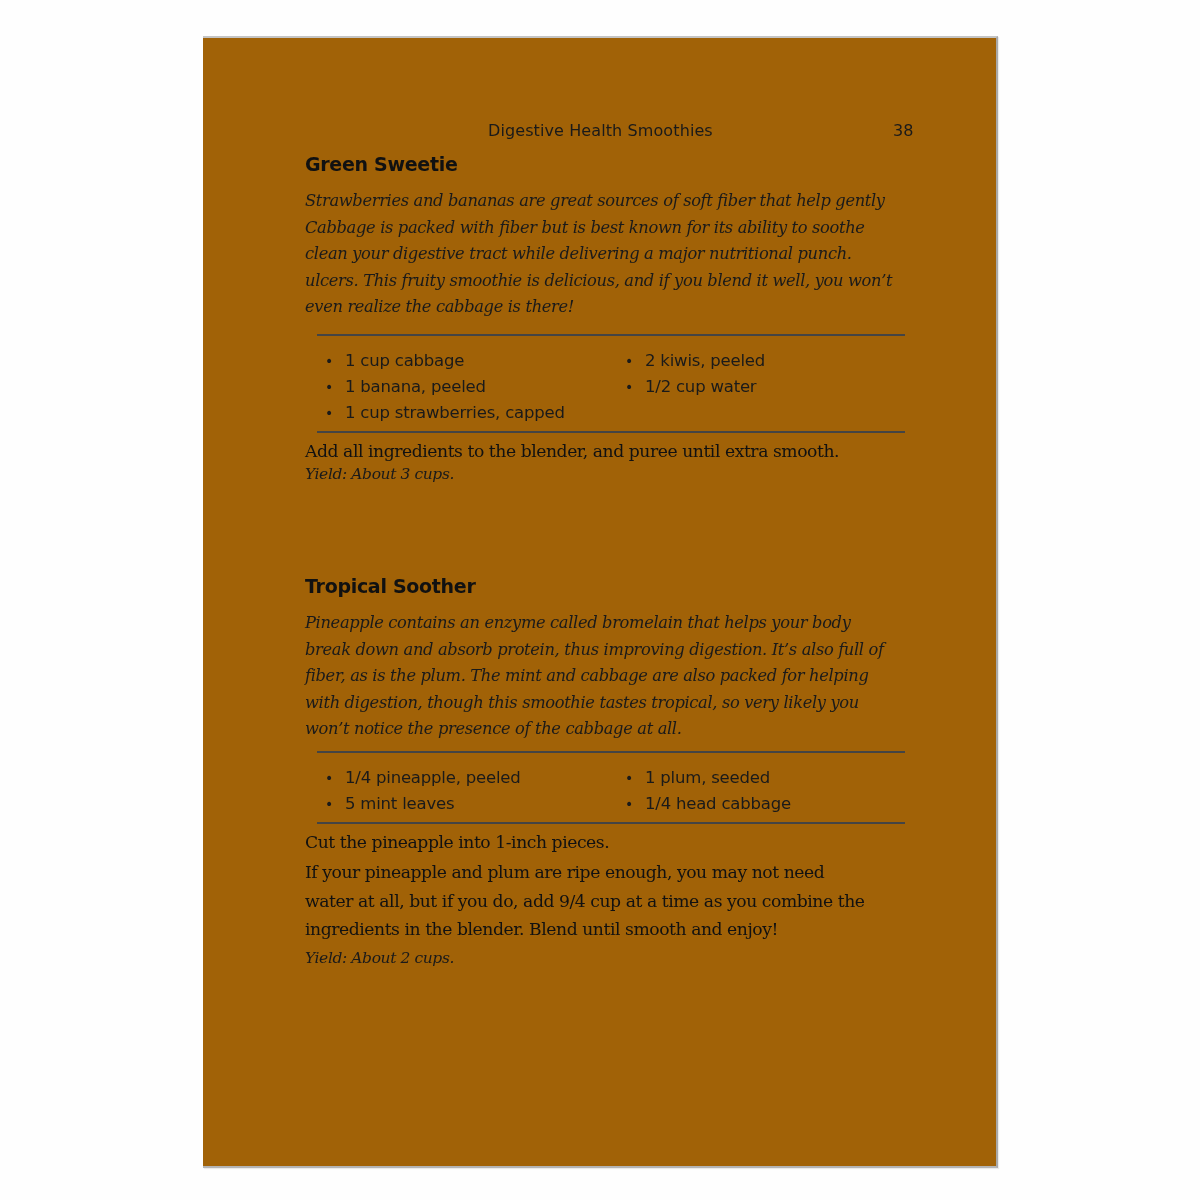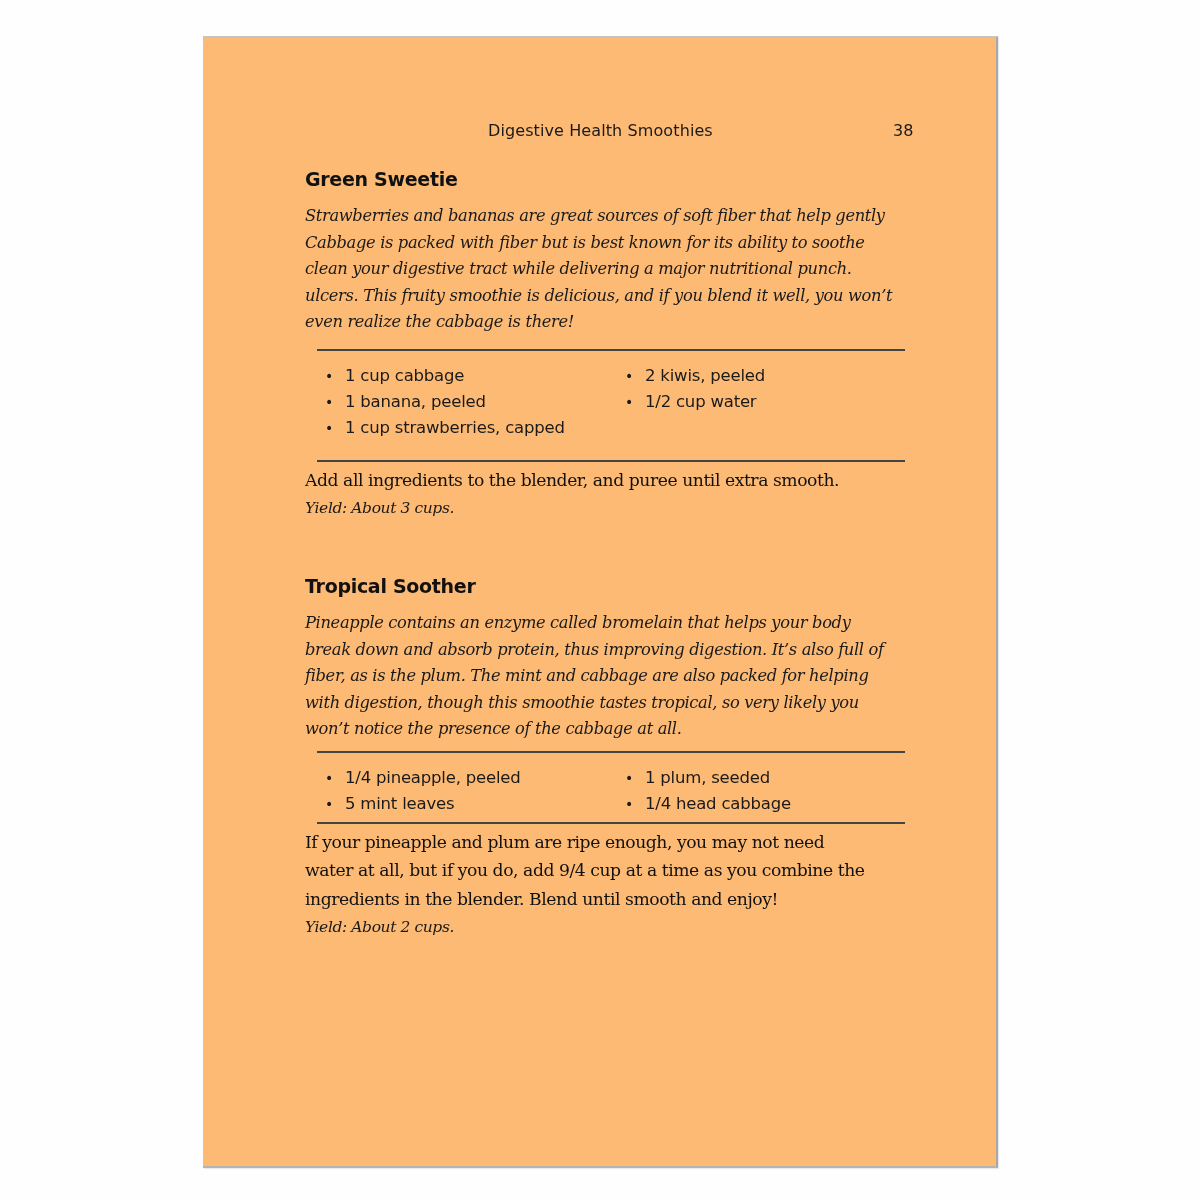--- a/index.html
+++ b/index.html
@@ -9,21 +9,21 @@
       height: 1200px;
       background: #fefefe;
       overflow: hidden;
     }
     .page {
       position: absolute;
       left: 203px;
       top: 36px;
       width: 793px;
       height: 1128px;
-      background: #fdba74;
+      background: #a16207;
       border-top: 2px solid #c4c4c4;
       border-right: 2px solid #a8a8a8;
       border-bottom: 2px solid #b4b4b4;
       box-shadow: 1px 1px 1px rgba(0,0,0,0.08);
     }
     .running-head {
       position: absolute;
       top: 83px;
       left: 0;
       width: 100%;
@@ -113,44 +113,44 @@
 </head>
 <body>
 
 <div class="page">
 
   <div class="running-head">
     <span class="title">Digestive Health Smoothies</span>
     <span class="page-num">38</span>
   </div>
 
-  <div class="content" style="top:130px;">
+  <div class="content" style="top:115px;">
     <h2 class="recipe-title">Green Sweetie</h2>
     <div class="intro" style="margin-top:13px;">
       <div>Strawberries and bananas are great sources of soft fiber that help gently</div>
       <div>Cabbage is packed with fiber but is best known for its ability to soothe</div>
       <div>clean your digestive tract while delivering a major nutritional punch.</div>
       <div>ulcers. This fruity smoothie is delicious, and if you blend it well, you won’t</div>
       <div>even realize the cabbage is there!</div>
     </div>
-    <div class="ingredients" style="margin-top:13px; padding:12px 0 19px 0;">
+    <div class="ingredients" style="margin-top:13px; padding:12px 0 5px 0;">
       <ul class="col-left">
         <li><span class="bullet">•</span><span>1 cup cabbage</span></li>
         <li><span class="bullet">•</span><span>1 banana, peeled</span></li>
         <li><span class="bullet">•</span><span>1 cup strawberries, capped</span></li>
       </ul>
       <ul class="col-right">
         <li><span class="bullet">•</span><span>2 kiwis, peeled</span></li>
         <li><span class="bullet">•</span><span>1/2 cup water</span></li>
       </ul>
     </div>
     <div class="body-text" style="margin-top:4px;">
       <div>Add all ingredients to the blender, and puree until extra smooth.</div>
     </div>
-    <div class="yield" style="margin-top:5px;">Yield: About 3 cups.</div>
+    <div class="yield" style="">Yield: About 3 cups.</div>
   </div>
 
   <div class="content" style="top:537px;">
     <h2 class="recipe-title">Tropical Soother</h2>
     <div class="intro" style="margin-top:13px;">
       <div>Pineapple contains an enzyme called bromelain that helps your body</div>
       <div>break down and absorb protein, thus improving digestion. It’s also full of</div>
       <div>fiber, as is the plum. The mint and cabbage are also packed for helping</div>
       <div>with digestion, though this smoothie tastes tropical, so very likely you</div>
       <div>won’t notice the presence of the cabbage at all.</div>
@@ -159,20 +159,21 @@
       <ul class="col-left">
         <li><span class="bullet">•</span><span>1/4 pineapple, peeled</span></li>
         <li><span class="bullet">•</span><span>5 mint leaves</span></li>
       </ul>
       <ul class="col-right">
         <li><span class="bullet">•</span><span>1 plum, seeded</span></li>
         <li><span class="bullet">•</span><span>1/4 head cabbage</span></li>
       </ul>
     </div>
     <div class="body-text" style="margin-top:4px;">
+      <div>Cut the pineapple into 1-inch pieces.</div>
       <div style="margin-top:2px;">
         <div>If your pineapple and plum are ripe enough, you may not need</div>
         <div>water at all, but if you do, add 9/4 cup at a time as you combine the</div>
         <div>ingredients in the blender. Blend until smooth and enjoy!</div>
       </div>
     </div>
     <div class="yield" style="margin-top:5px;">Yield: About 2 cups.</div>
   </div>
 
 </div>

